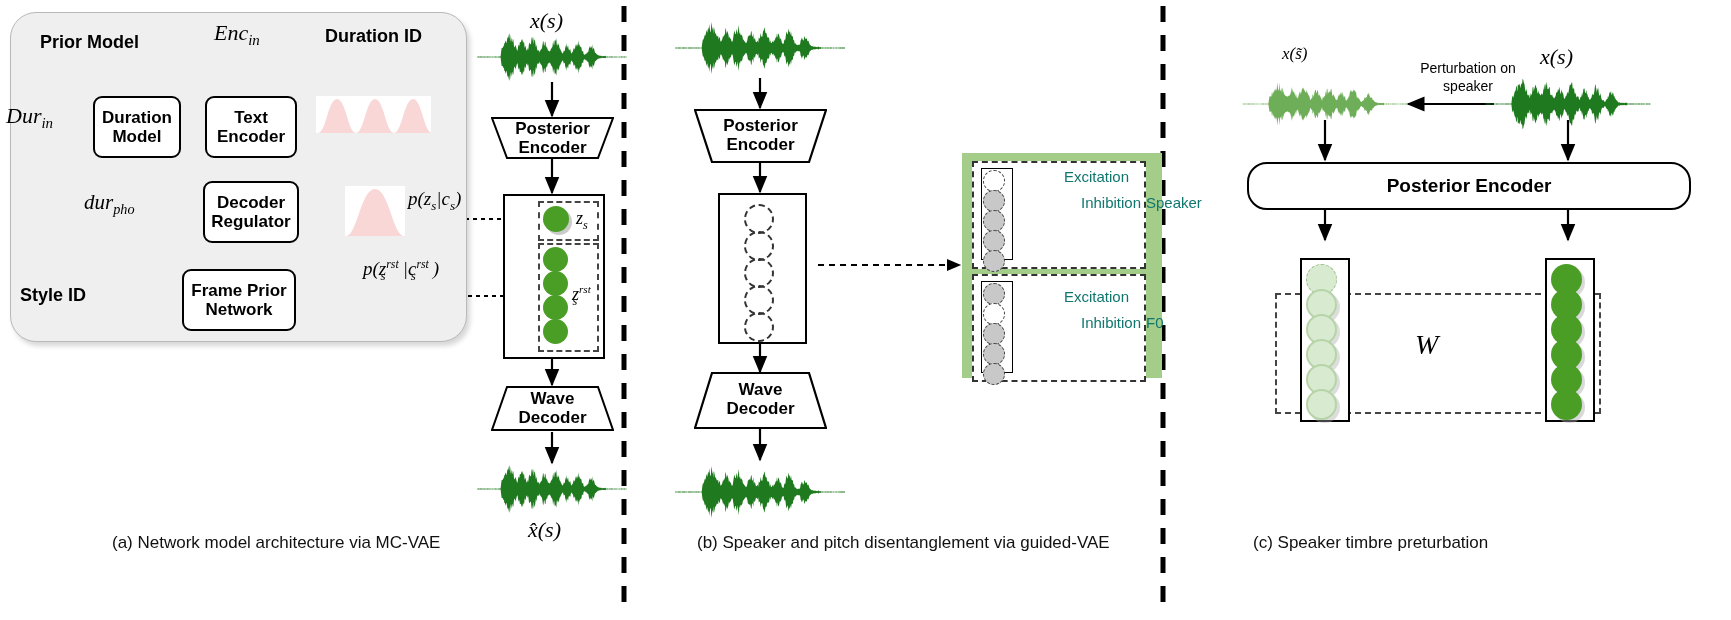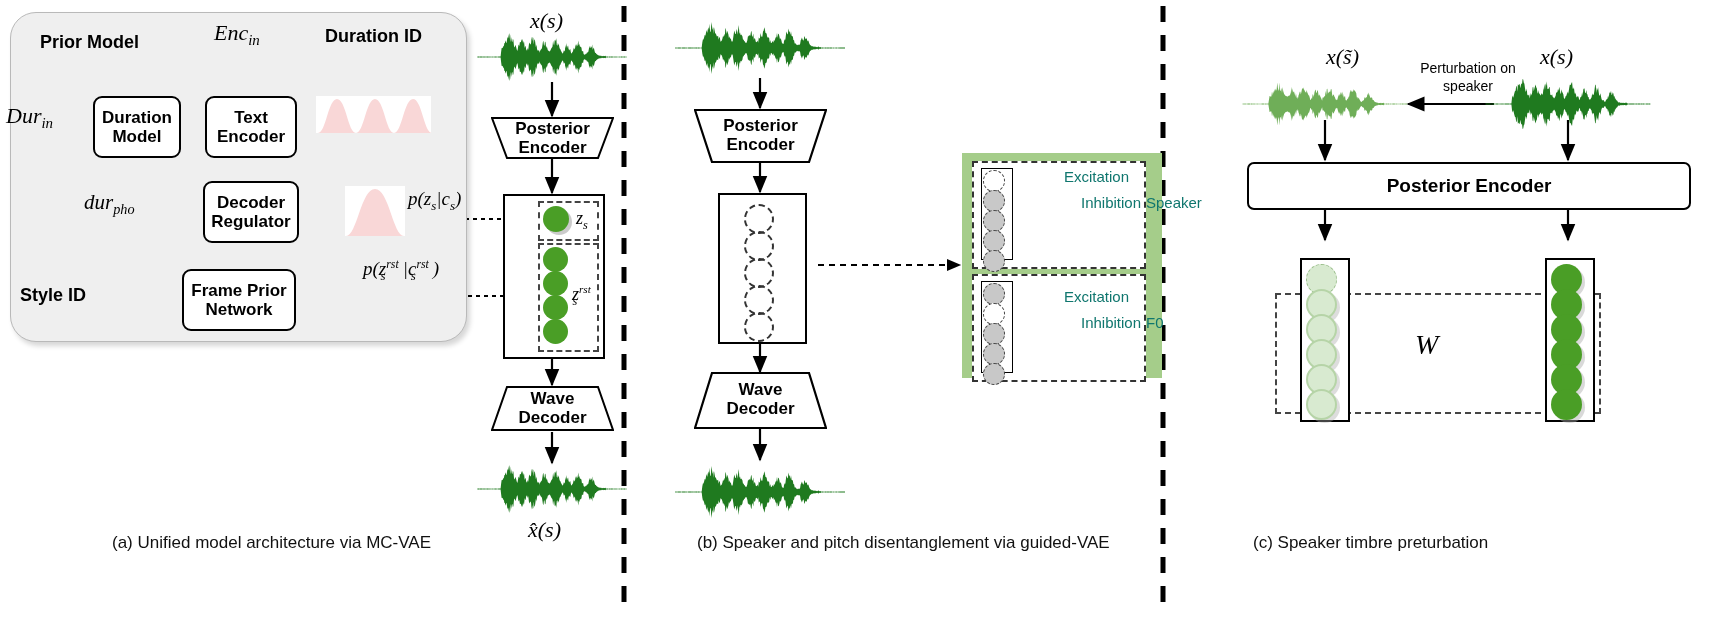--- a/index.html
+++ b/index.html
@@ -236,21 +236,21 @@
   </div>
 
   <svg class="abs" style="left:491px;top:386px;width:123px;height:45px;" viewBox="0 0 123 45">
     <path d="M16,1 L107,1 L122,44 L1,44 Z" fill="#fff" stroke="#000" stroke-width="2"></path>
   </svg>
   <div class="abs blk" style="left:491px;top:389px;width:123px;">
     <div>Wave</div>
     <div>Decoder</div>
   </div>
 
-  <div class="abs caption" style="left:112px;top:533px;">(a) Unified model architecture via MC-VAE</div>
+  <div class="abs caption" style="left:112px;top:533px;">(a) Network model architecture via MC-VAE</div>
 
   <svg class="abs" style="left:694px;top:109px;width:133px;height:54px;" viewBox="0 0 133 54">
     <path d="M1,1 L132,1 L115,53 L18,53 Z" fill="#fff" stroke="#000" stroke-width="2.2"></path>
   </svg>
   <div class="abs blk" style="left:694px;top:116px;width:133px;">
     <div>Posterior</div>
     <div>Encoder</div>
   </div>
 
   <div class="abs sqbox" style="left:718px;top:193px;width:85px;height:147px;"></div>
@@ -293,29 +293,29 @@
     <div style="width:22px;height:22px;border-radius:50%;border:1.6px dashed #444;box-sizing:border-box;background:#c8c8c8;margin-bottom:-2px;"></div>
     <div style="width:22px;height:22px;border-radius:50%;border:1.6px dashed #444;box-sizing:border-box;background:#c8c8c8;margin-bottom:-2px;"></div>
     <div style="width:22px;height:22px;border-radius:50%;border:1.6px dashed #444;box-sizing:border-box;background:#c8c8c8;"></div>
   </div>
   <div class="abs plainlbl" style="left:1064px;top:288px;">Excitation</div>
   <div class="abs plainlbl" style="left:1081px;top:314px;">Inhibition</div>
   <div class="abs plainlbl" style="left:1146px;top:314px;">F0</div>
 
   <div class="abs caption" style="left:697px;top:533px;">(b) Speaker and pitch disentanglement via guided-VAE</div>
 
-  <div class="abs math" style="left:1282px;top:44px;font-size:22px;margin-left:44px;">x(s̃)</div>
+  <div class="abs math" style="left:1282px;top:44px;font-size:17px;">x(s̃)</div>
   <div class="abs math" style="left:1540px;top:44px;font-size:22px;">x(s)</div>
 
   <div class="abs smalllbl" style="left:1398px;top:60px;width:140px;text-align:center;line-height:1.25;">
     <div>Perturbation on</div>
     <div>speaker</div>
   </div>
 
-  <div class="abs rbox" style="left:1247px;top:162px;width:440px;height:44px;border-radius:7px;">
+  <div class="abs rbox" style="left:1247px;top:162px;width:440px;height:44px;border-radius:20px;">
     <span class="blk" style="font-size:19px;">Posterior Encoder</span>
   </div>
 
   <div class="abs dashbox" style="left:1275px;top:293px;width:322px;height:117px;"></div>
   <div class="abs math" style="left:1415px;top:329px;font-size:28px;">W</div>
 
   <div class="abs nodecol" style="left:1300px;top:258px;width:46px;height:160px;border-width:2px;"></div>
   <div class="abs" style="left:1306px;top:264px;width:34px;height:150px;">
     <div style="width:31px;height:31px;border-radius:50%;background:#d8ead0;border:1.5px dashed #9bbf8c;box-sizing:border-box;margin-bottom:-6px;"></div>
     <div style="width:31px;height:31px;border-radius:50%;background:#d8ead0;border:2px solid #b6d4a7;box-sizing:border-box;box-shadow:3px 3px 0 rgba(170,170,170,.4);margin-bottom:-6px;"></div>

